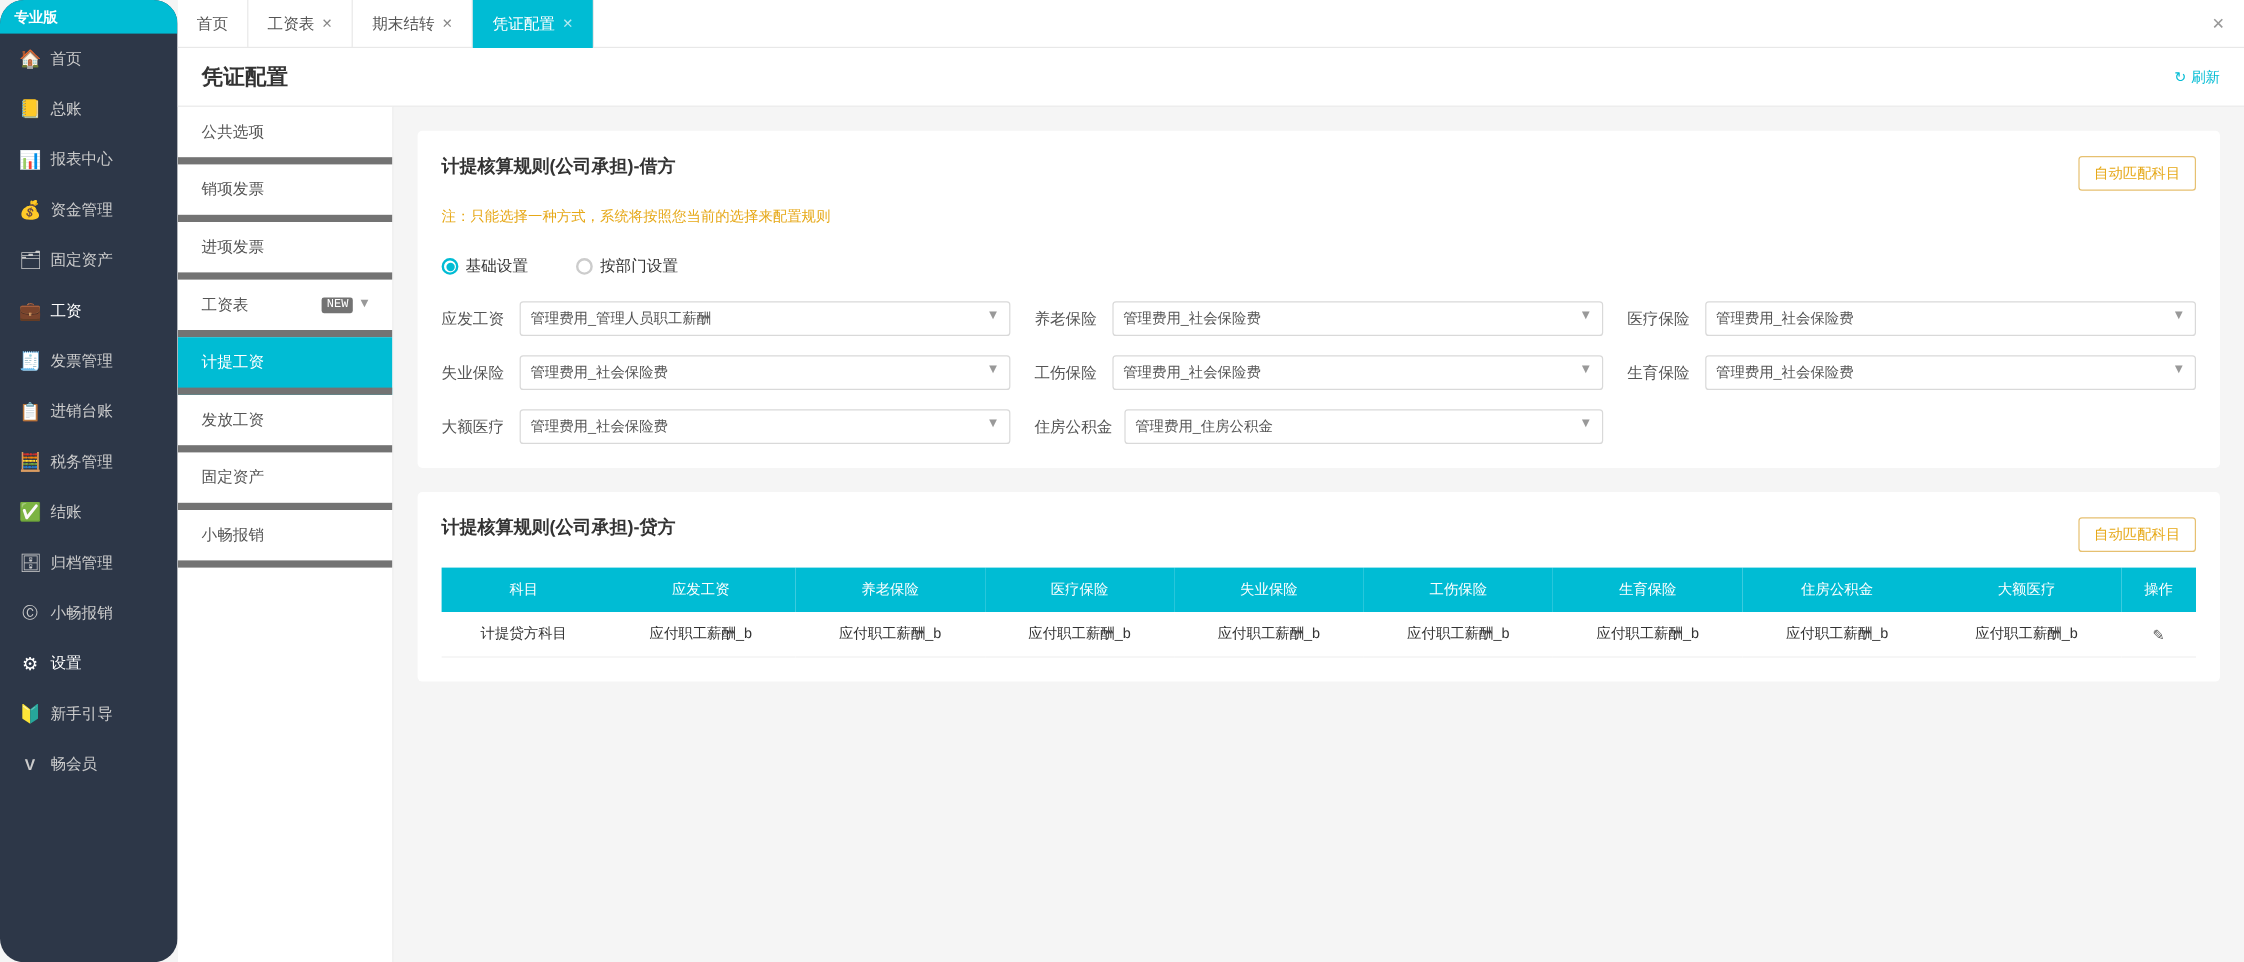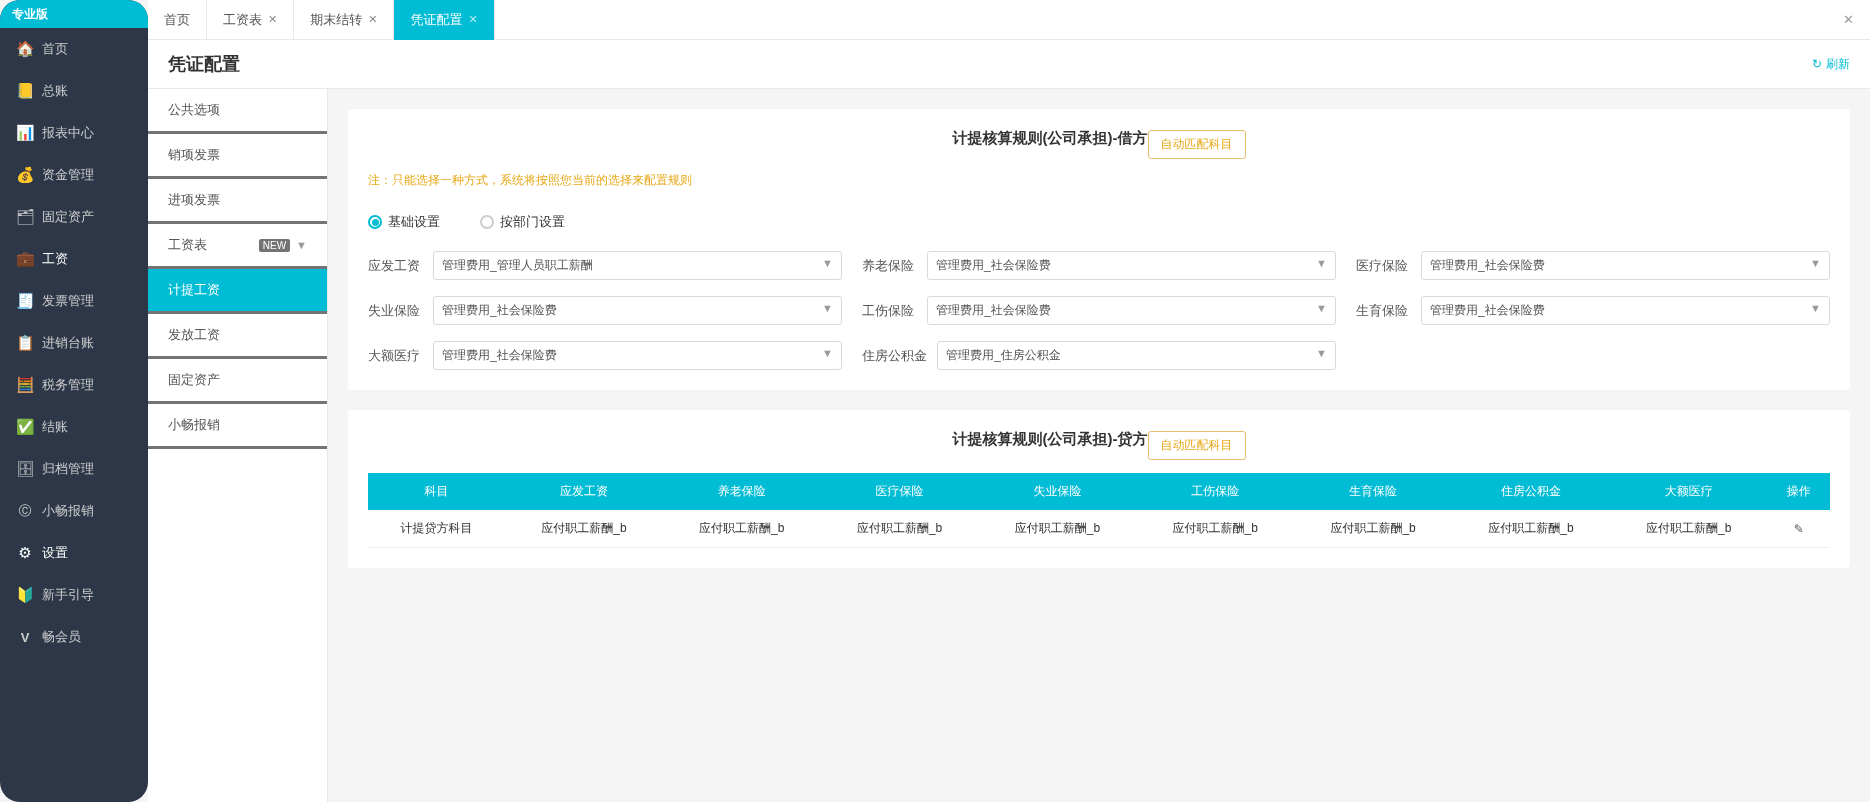--- a/index.html
+++ b/index.html
@@ -115,21 +115,22 @@
       overflow-y: auto;
     }
     .left-nav-item {
       padding: 12px 20px;
       cursor: pointer;
       color: #555;
       font-size: 13px;
       display: flex;
       align-items: center;
       justify-content: space-between;
-      border-bottom: 3px solid #737373;
+      border-bottom: 6px solid #737373;
+      font-family: Liberation Mono, monospace;
     }
     .left-nav-item.active {
       background: #00bcd4;
       color: white;
     }
     .left-nav-item .new-badge {
       background: #737373;
       color: white;
       font-size: 10px;
       padding: 1px 4px;
@@ -239,21 +240,21 @@
       border-radius: 3px;
       cursor: pointer;
       font-size: 12px;
       float: right;
     }
 
     
     .section-header-row {
       display: flex;
       align-items: center;
-      justify-content: center;
+      justify-content: space-between;
       margin-bottom: 12px;
     }
 
     
     .data-table {
       width: 100%;
       border-collapse: collapse;
       font-size: 12px;
     }
     .data-table thead tr {

